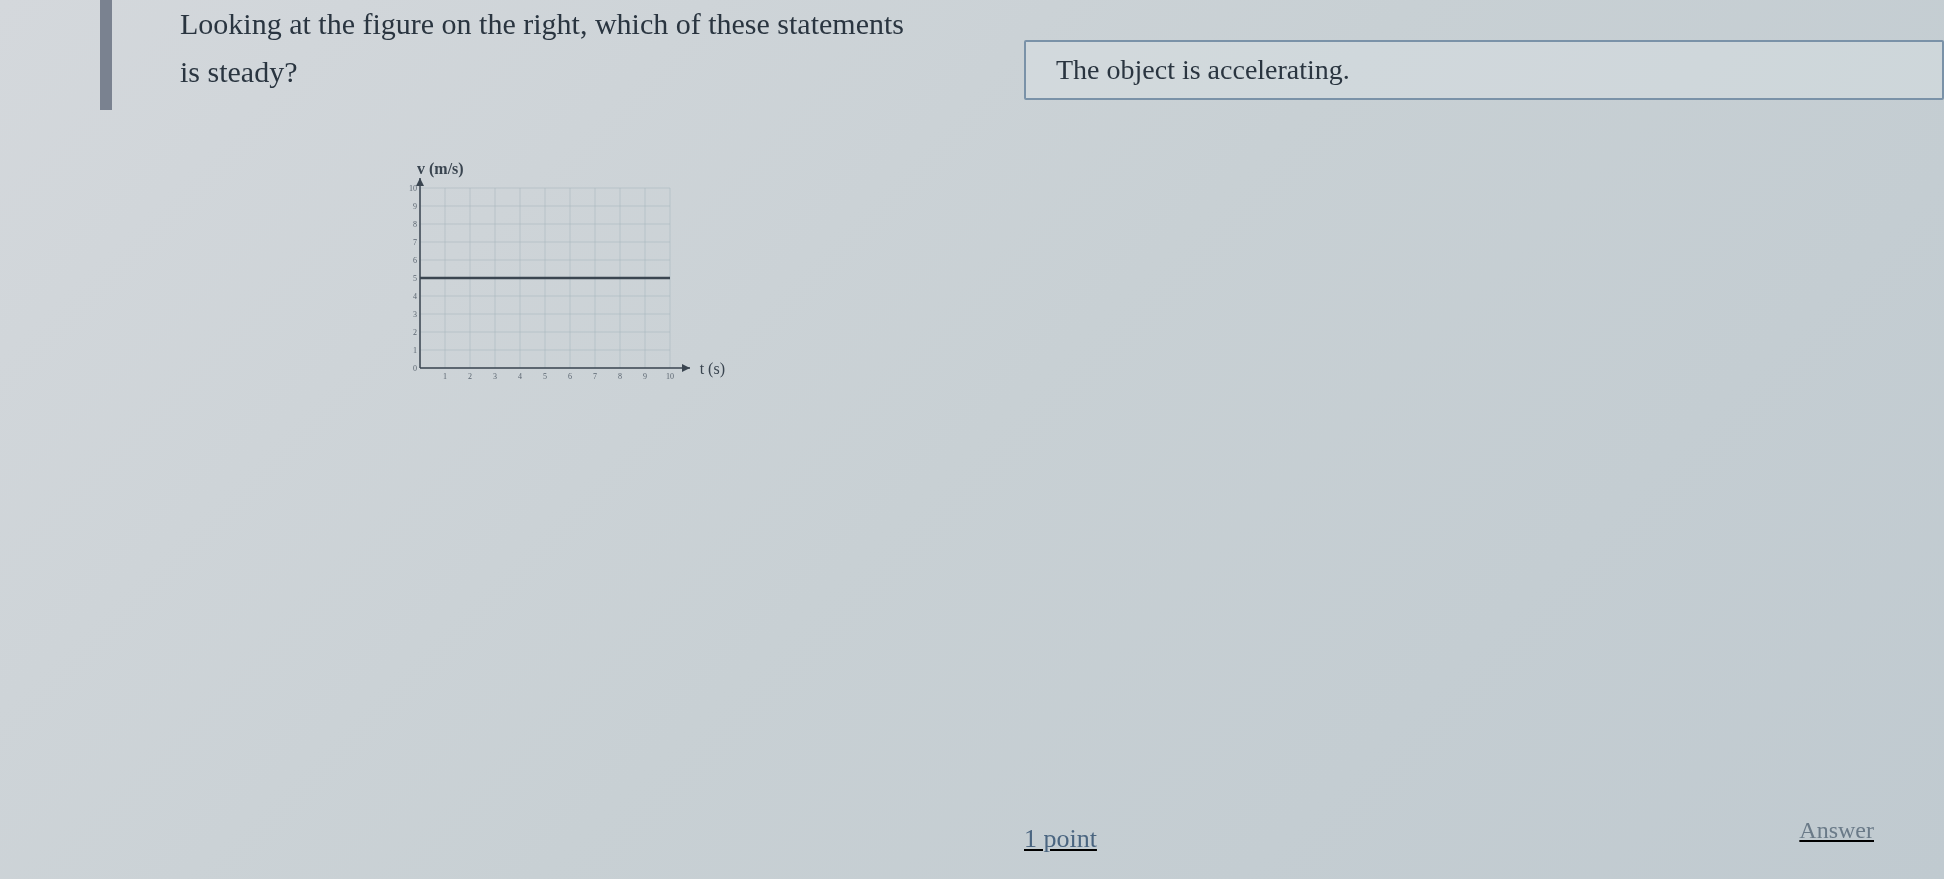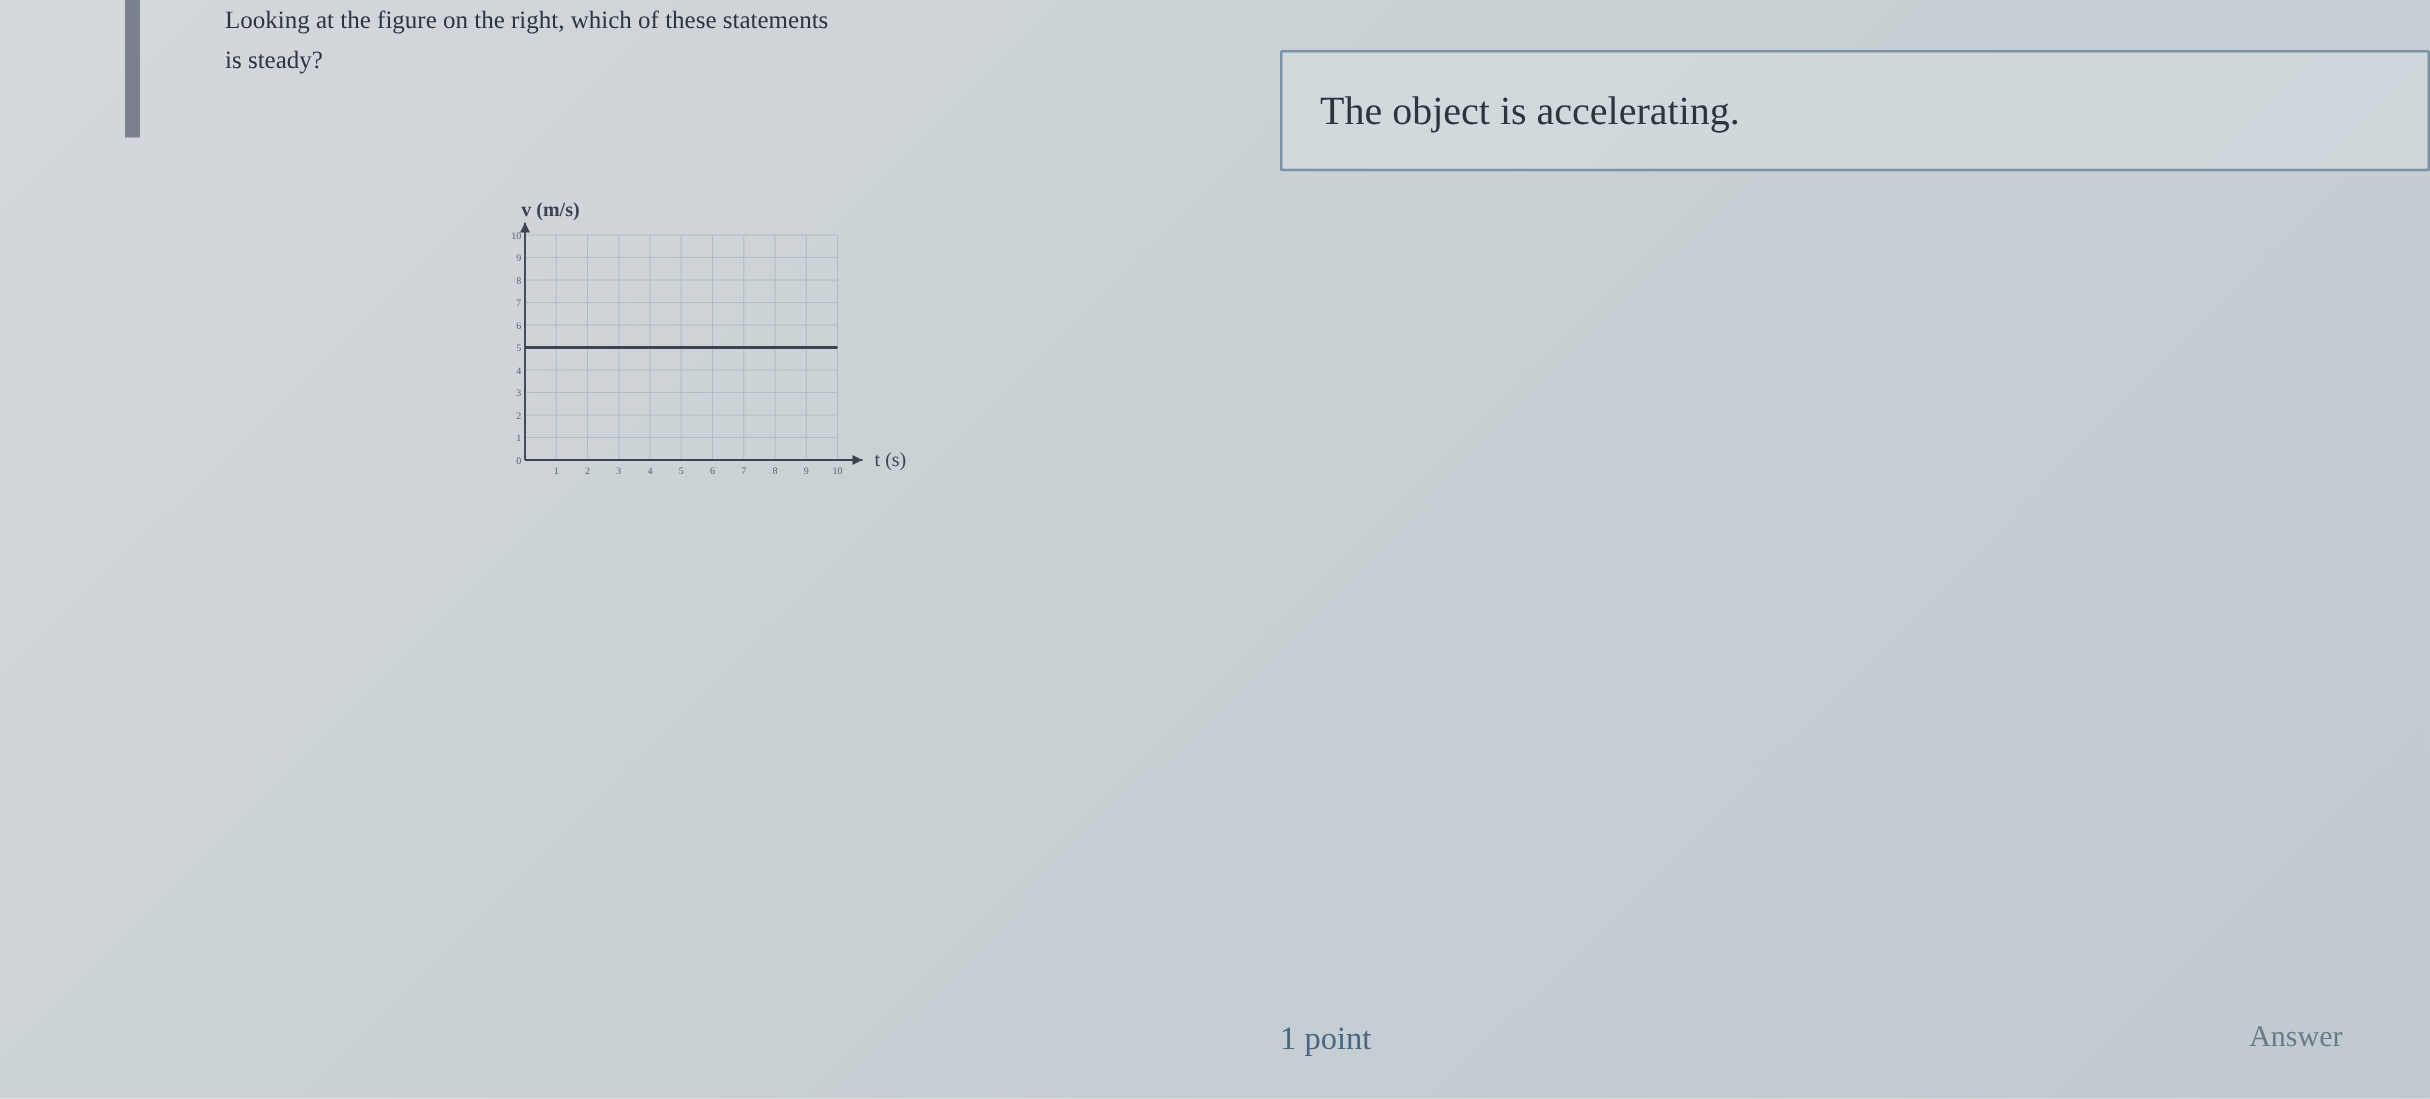--- a/index.html
+++ b/index.html
@@ -27,21 +27,21 @@
     }
     
     .question-area {
       position: absolute;
       left: 180px;
       top: 0;
       width: 750px;
     }
     
     .question-text {
-      font-size: 20px;
+      font-size: 30px;
       color: #2a3540;
       line-height: 1.6;
     }
     
     .figure-container {
       position: absolute;
       left: 395px;
       top: 140px;
       width: 320px;
       height: 240px;
@@ -75,36 +75,37 @@
     .options-area {
       position: absolute;
       right: 0;
       top: 40px;
       width: 920px;
     }
     
     .option-box {
       border: 2px solid #7a92a8;
       background: rgba(230, 235, 240, 0.3);
-      padding: 28px 30px;
+      padding: 12px 30px;
       margin-bottom: 26px;
-      font-size: 32px;
+      font-size: 28px;
       color: #2a3540;
       cursor: pointer;
       border-radius: 2px;
     }
     
     .footer-area {
       position: absolute;
       right: 50px;
       bottom: 25px;
       width: 870px;
       display: flex;
       justify-content: space-between;
-      align-items: center;
+      align-items: flex-end;
+      text-decoration: underline;
     }
     
     .points-label {
       font-size: 26px;
       color: #4a6580;
       font-weight: 500;
     }
     
     .answer-button {
       font-size: 24px;

